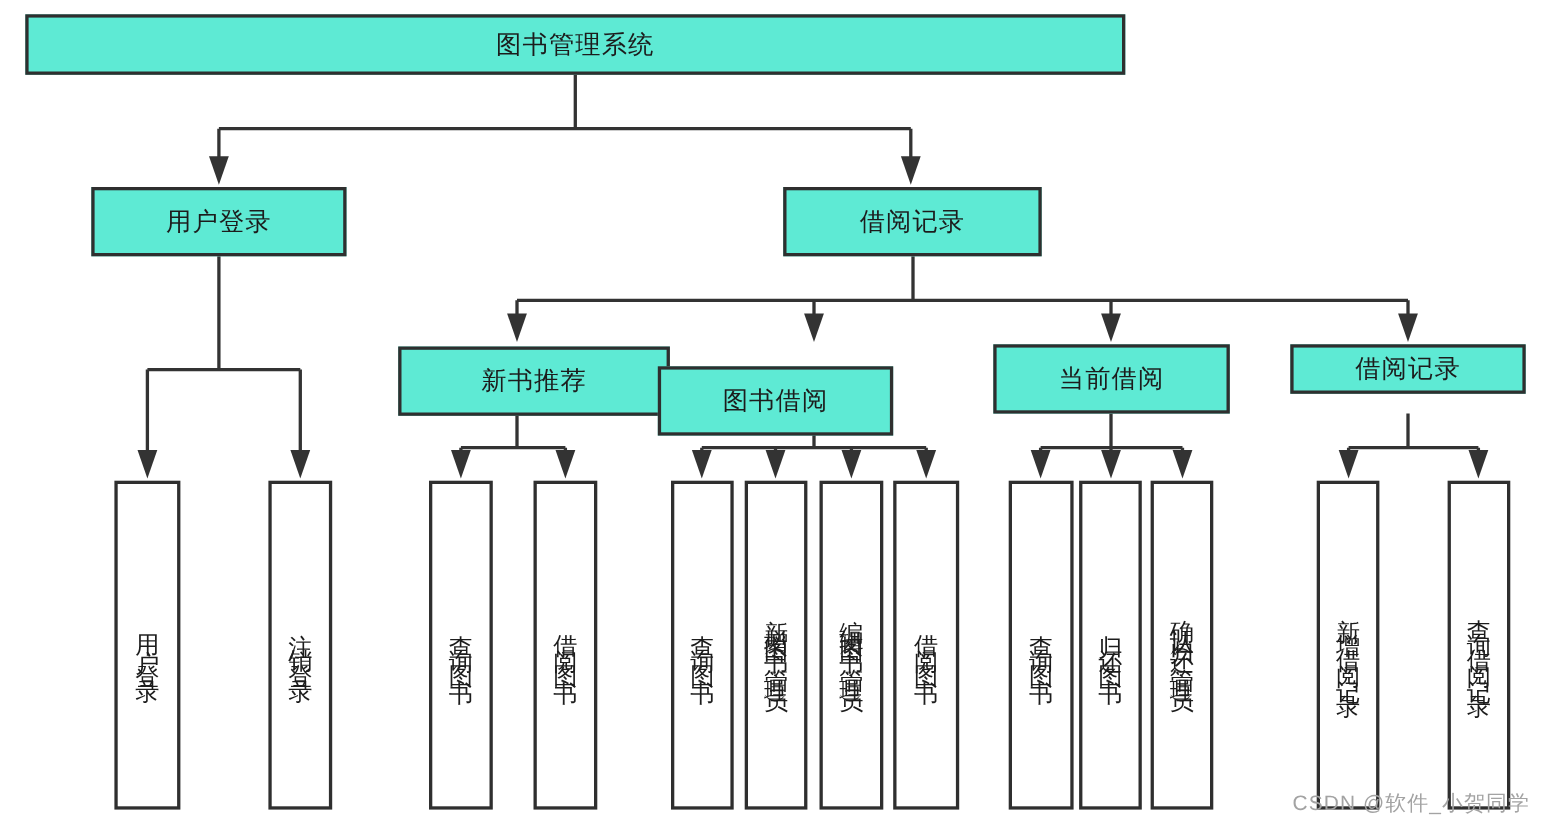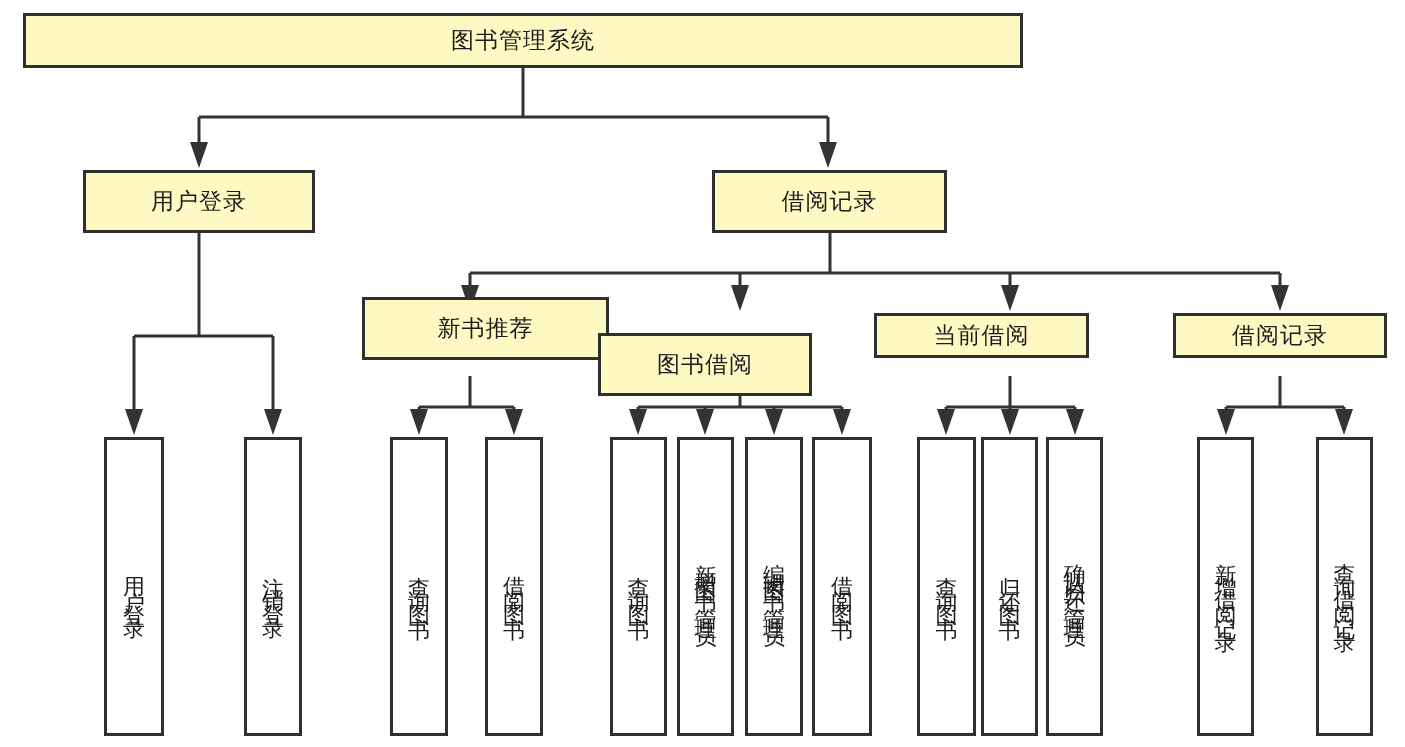--- a/index.html
+++ b/index.html
@@ -7,21 +7,21 @@
     position:relative;
     width:1405px;height:747px;
     background:#ffffff;
     font-family:"Liberation Sans", sans-serif;
     overflow:hidden;
   }
   .connectors{position:absolute;left:0;top:0;width:1405px;height:747px;}
   .node{
     position:absolute;
     box-sizing:border-box;
-    background:#fef9c3;
+    background:#5eead4;
     border:3px solid #2f2f2f;
     display:flex;
     align-items:center;
     justify-content:center;
     color:#1c1c1c;
     font-size:23px;
     letter-spacing:1px;
     white-space:nowrap;
   }
   .leaf{
@@ -85,37 +85,38 @@
       <polygon points="1226,435 1217,409 1235,409"></polygon>
       <polygon points="1344,435 1335,409 1353,409"></polygon>
     </g>
   </svg>
 
   <div class="node" style="left:23px;top:13px;width:1000px;height:55px;">图书管理系统</div>
 
   <div class="node" style="left:83px;top:170px;width:232px;height:63px;">用户登录</div>
   <div class="node" style="left:712px;top:170px;width:235px;height:63px;">借阅记录</div>
 
-  <div class="node" style="left:362px;top:297px;width:247px;height:63px;">新书推荐</div>
+  <div class="node" style="left:362px;top:315px;width:247px;height:63px;">新书推荐</div>
   <div class="node" style="left:598px;top:313px;width:214px;height:63px;margin-top:20px;">图书借阅</div>
-  <div class="node" style="left:874px;top:313px;width:215px;height:45px;">当前借阅</div>
+  <div class="node" style="left:903px;top:313px;width:215px;height:63px;">当前借阅</div>
   <div class="node" style="left:1173px;top:313px;width:214px;height:45px;">借阅记录</div>
 
   <div class="leaf" style="left:104px;width:60px;">用户登录</div>
   <div class="leaf" style="left:244px;width:58px;">注销登录</div>
 
   <div class="leaf" style="left:390px;width:58px;">查询图书</div>
   <div class="leaf" style="left:485px;width:58px;">借阅图书</div>
 
   <div class="leaf" style="left:610px;width:57px;">查询图书</div>
   <div class="leaf long" style="left:677px;width:57px;">新增图书（管理员）</div>
   <div class="leaf long" style="left:745px;width:58px;">编辑图书（管理员）</div>
   <div class="leaf" style="left:812px;width:60px;">借阅图书</div>
 
   <div class="leaf" style="left:917px;width:59px;">查询图书</div>
   <div class="leaf" style="left:981px;width:57px;">归还图书</div>
   <div class="leaf long" style="left:1046px;width:57px;">确认归还（管理员）</div>
 
   <div class="leaf" style="left:1197px;width:57px;">新增借阅记录</div>
   <div class="leaf" style="left:1316px;width:57px;">查询借阅记录</div>
 
+  <div class="watermark">CSDN @软件_小贺同学</div>
 
 </div>
 
 </body></html>

